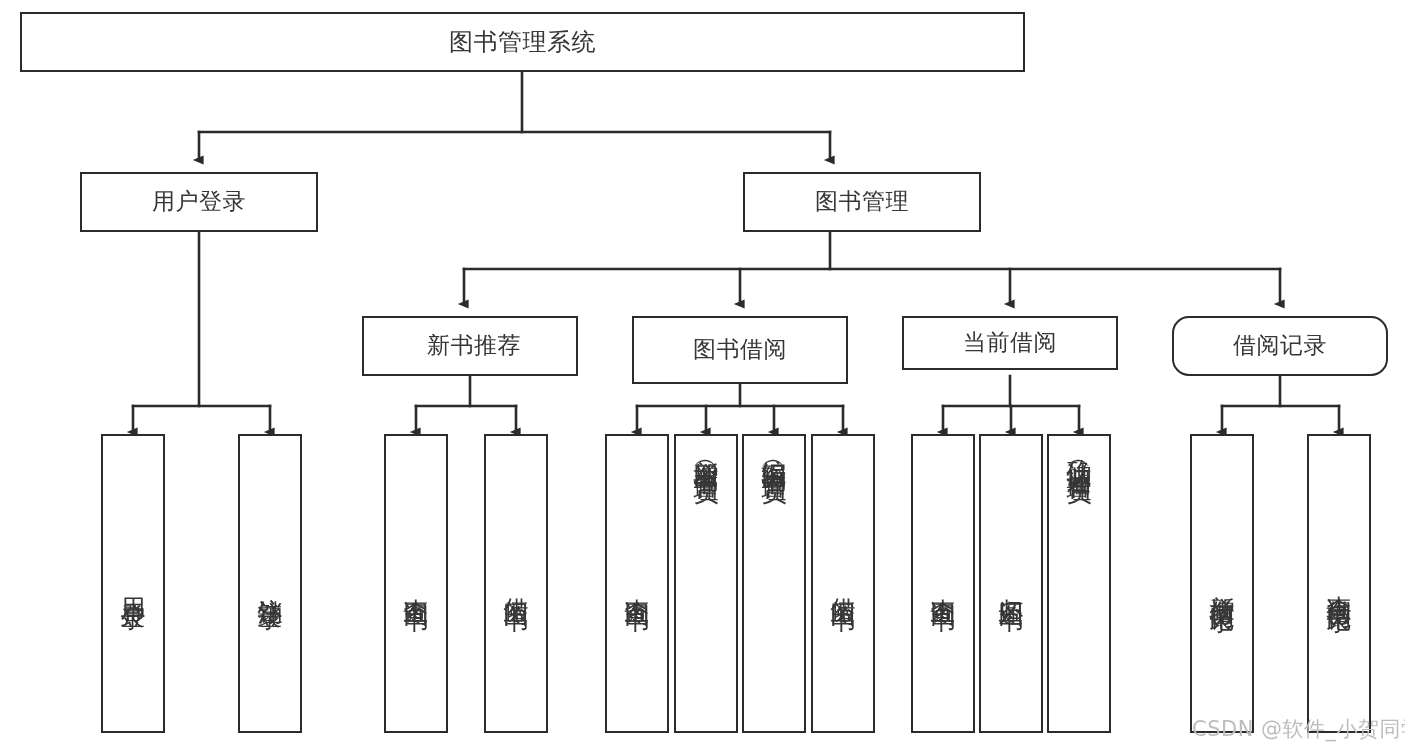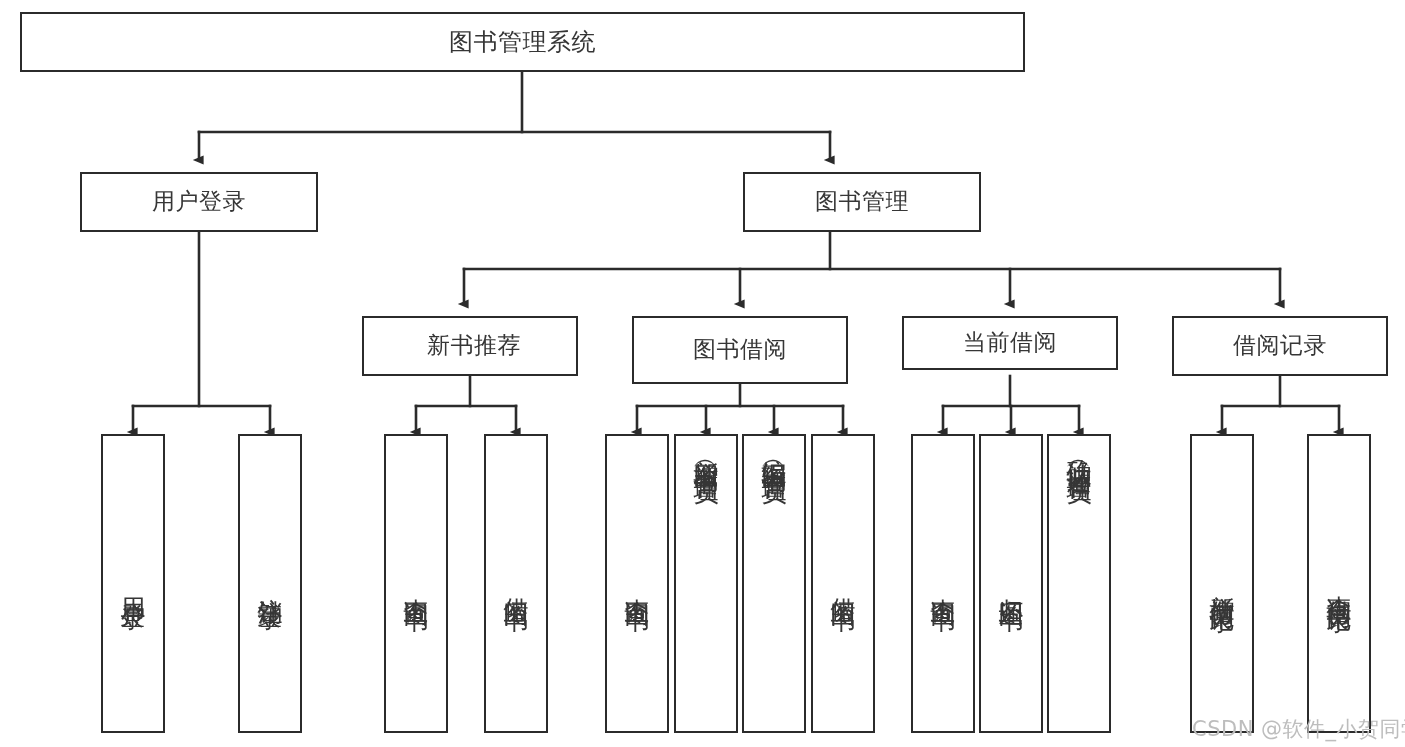--- a/index.html
+++ b/index.html
@@ -151,21 +151,21 @@
   </div>
 
   <div class="node h" style="left:632px; top:316px; width:216px; height:68px;">
     <span class="label">图书借阅</span>
   </div>
 
   <div class="node h" style="left:902px; top:316px; width:216px; height:54px;">
     <span class="label">当前借阅</span>
   </div>
 
-  <div class="node h" style="left:1172px; top:316px; width:216px; height:60px;">
+  <div class="node h" style="left:1172px; top:316px; width:216px; height:60px;border-radius:17px;">
     <span class="label">借阅记录</span>
   </div>
 
   <div class="node v center-txt" style="left:101px; top:434px; width:64px; height:299px;">
     <span class="label">用户登录</span>
   </div>
 
   <div class="node v center-txt" style="left:238px; top:434px; width:64px; height:299px;">
     <span class="label">注销登录</span>
   </div>

